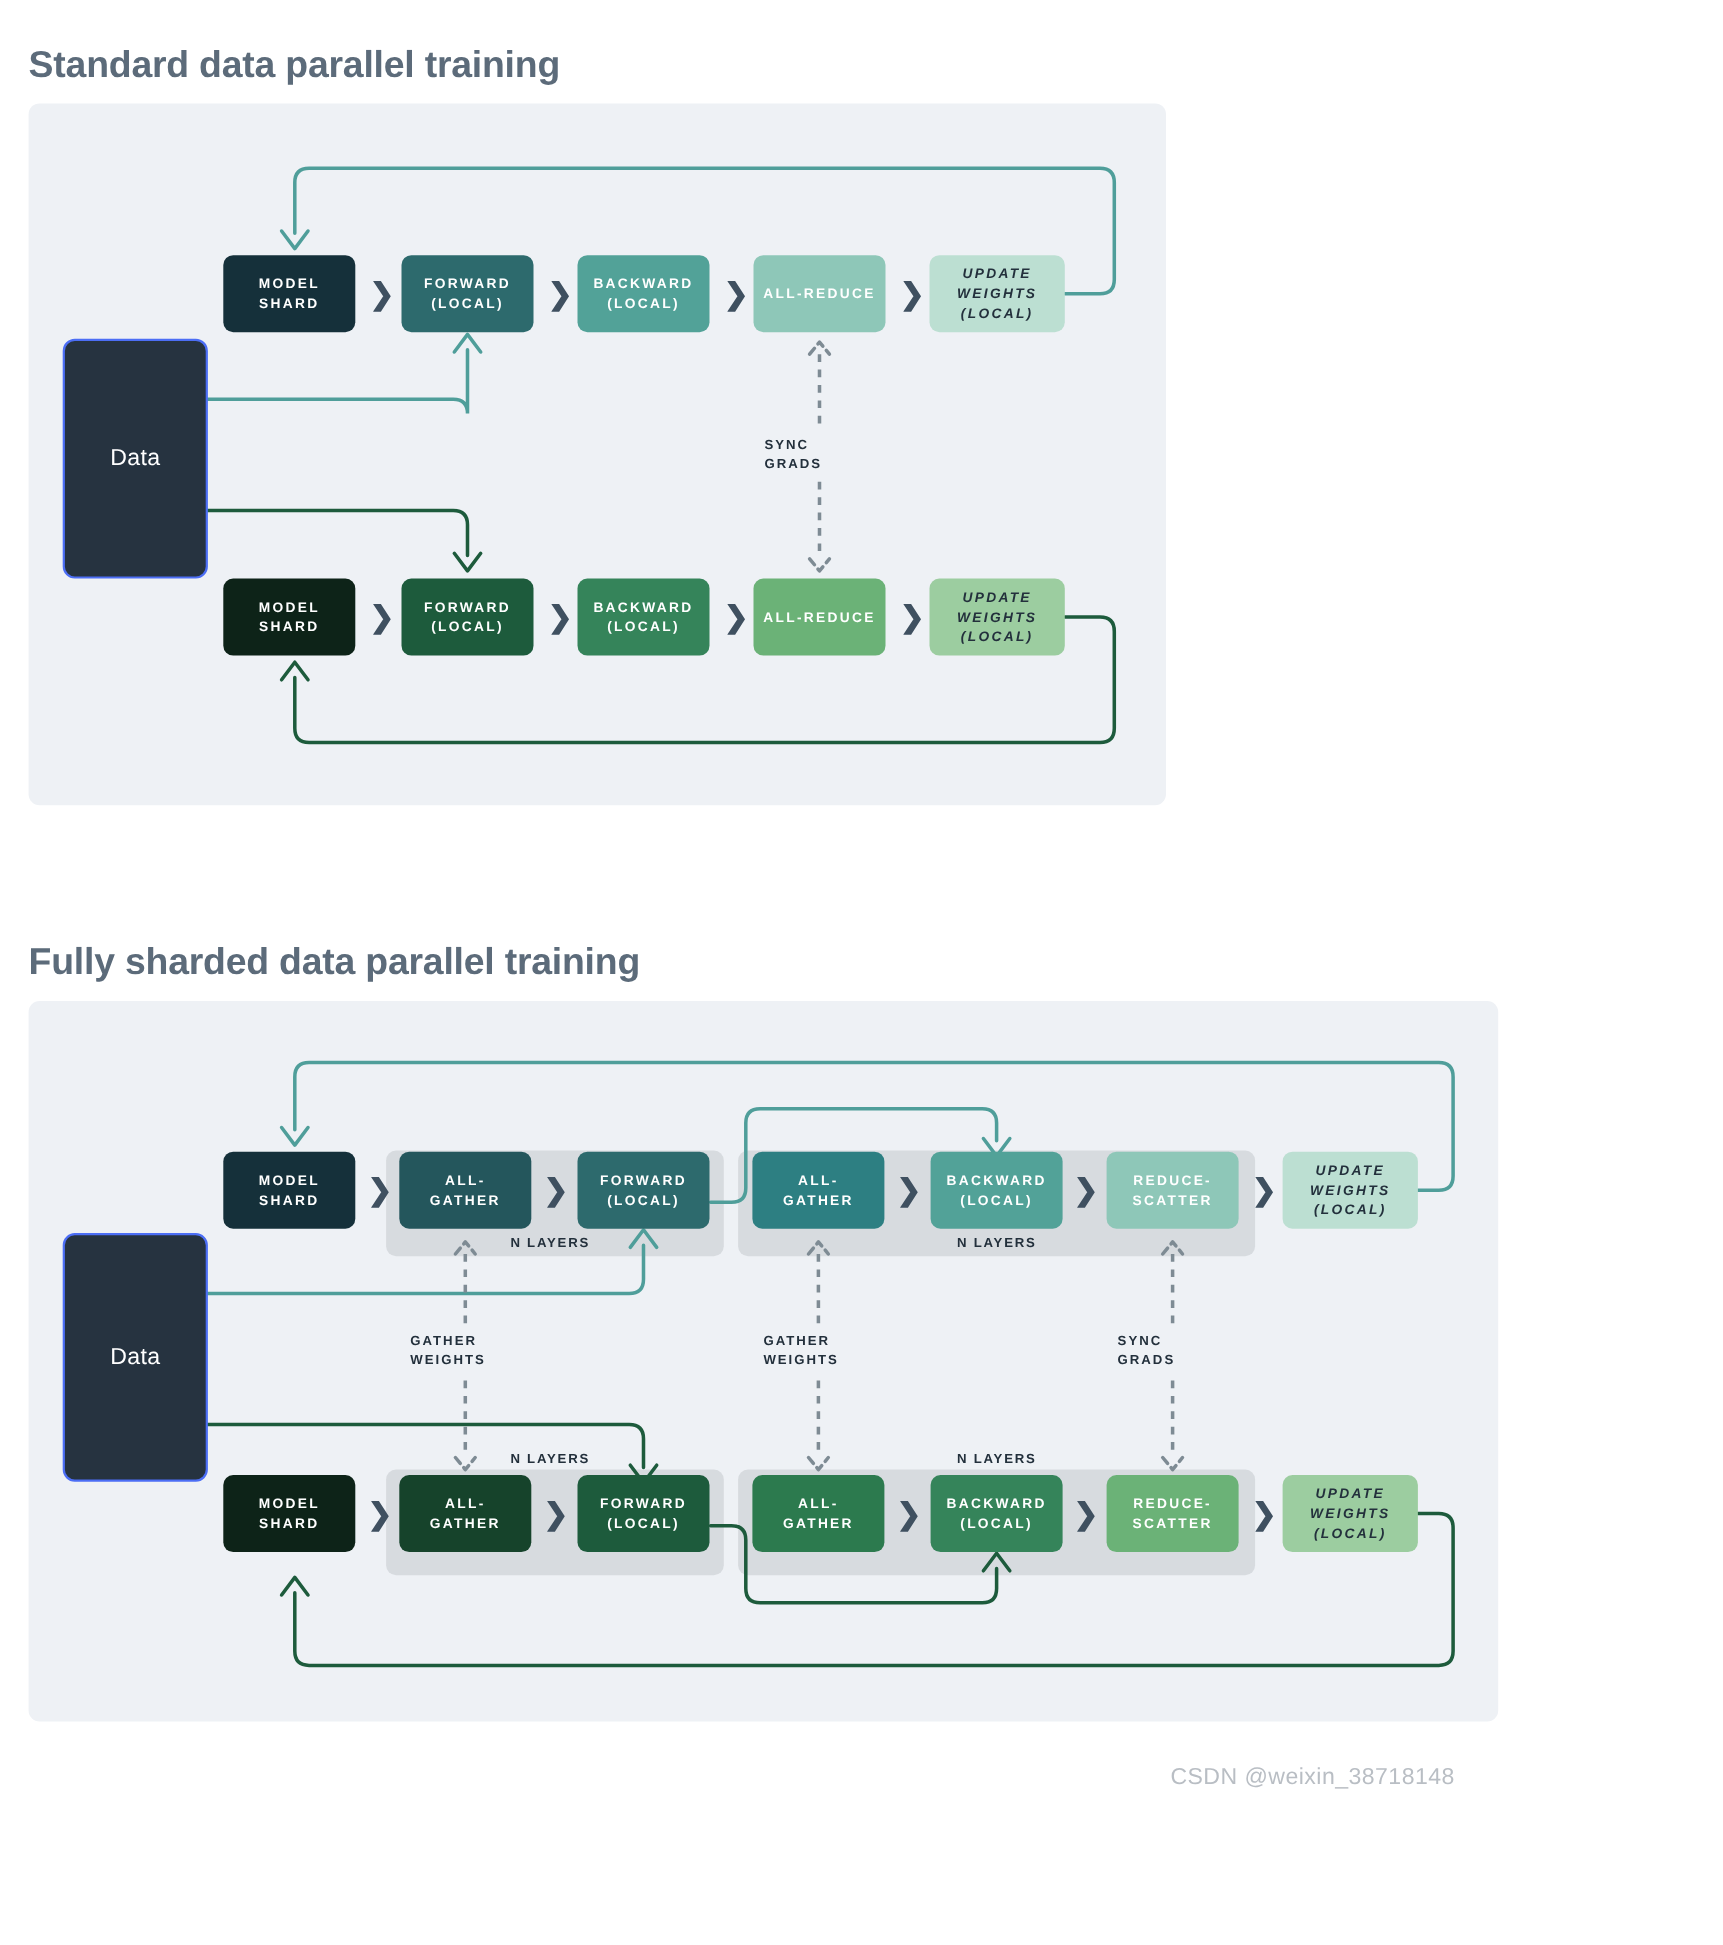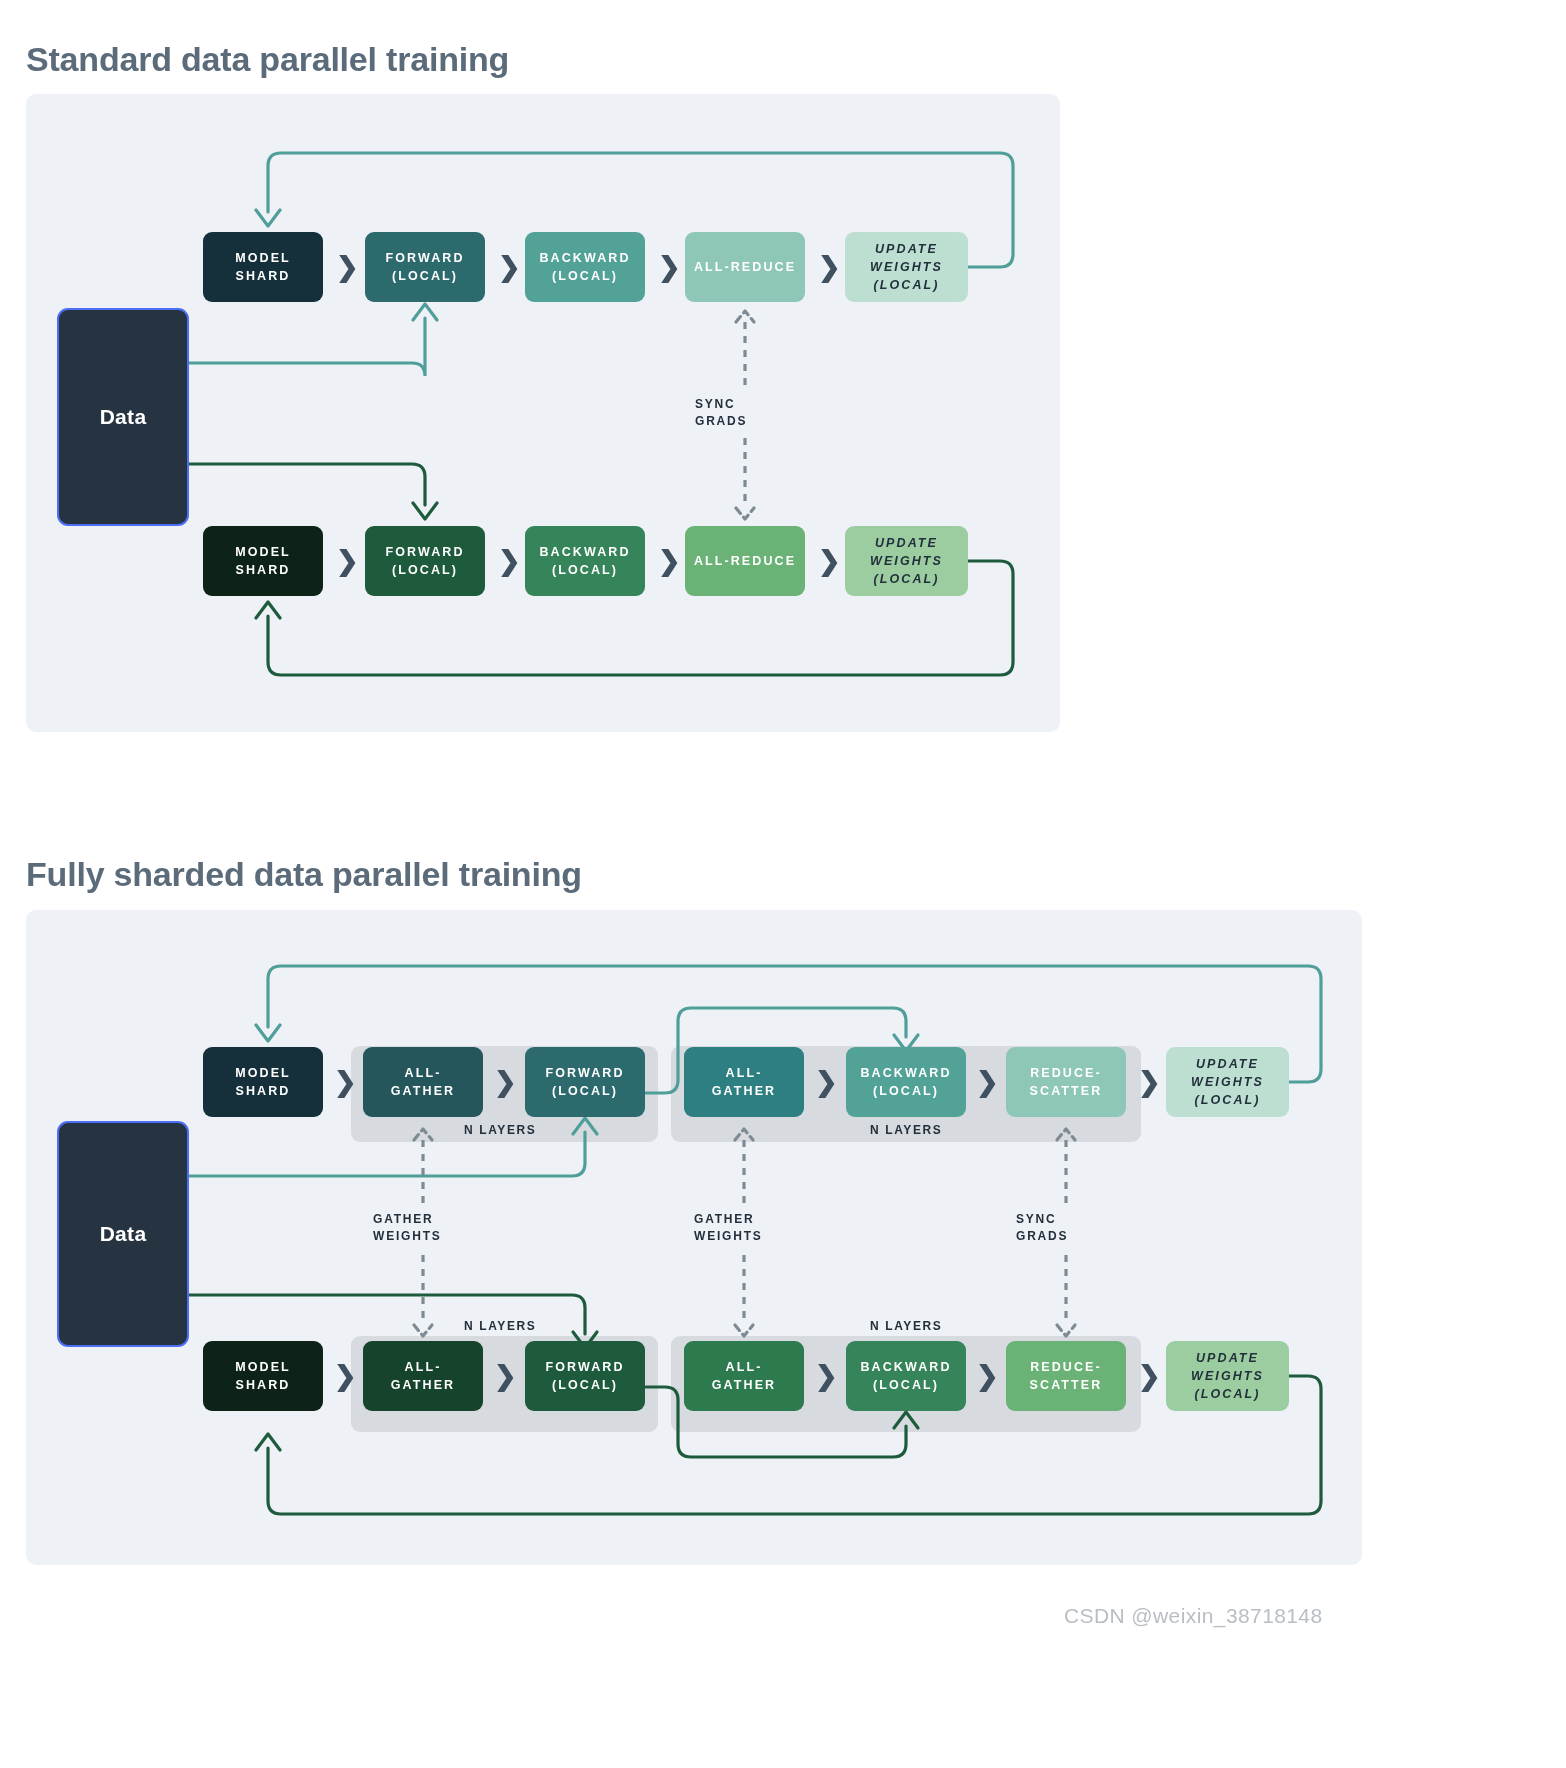--- a/index.html
+++ b/index.html
@@ -44,21 +44,21 @@
   .data-node{
     position:absolute;
     background:#263340;
     border:2px solid #4c6ef5;
     border-radius:11px;
     display:flex;
     align-items:center;
     justify-content:center;
     color:#ffffff;
     font-size:21px;
-    font-weight:700;
+    font-weight:400;
     letter-spacing:0.3px;
   }
   .group-band{
     position:absolute;
     background:#d7dbdf;
     border-radius:9px;
   }
   .chev{
     position:absolute;
     color:#3f5060;

